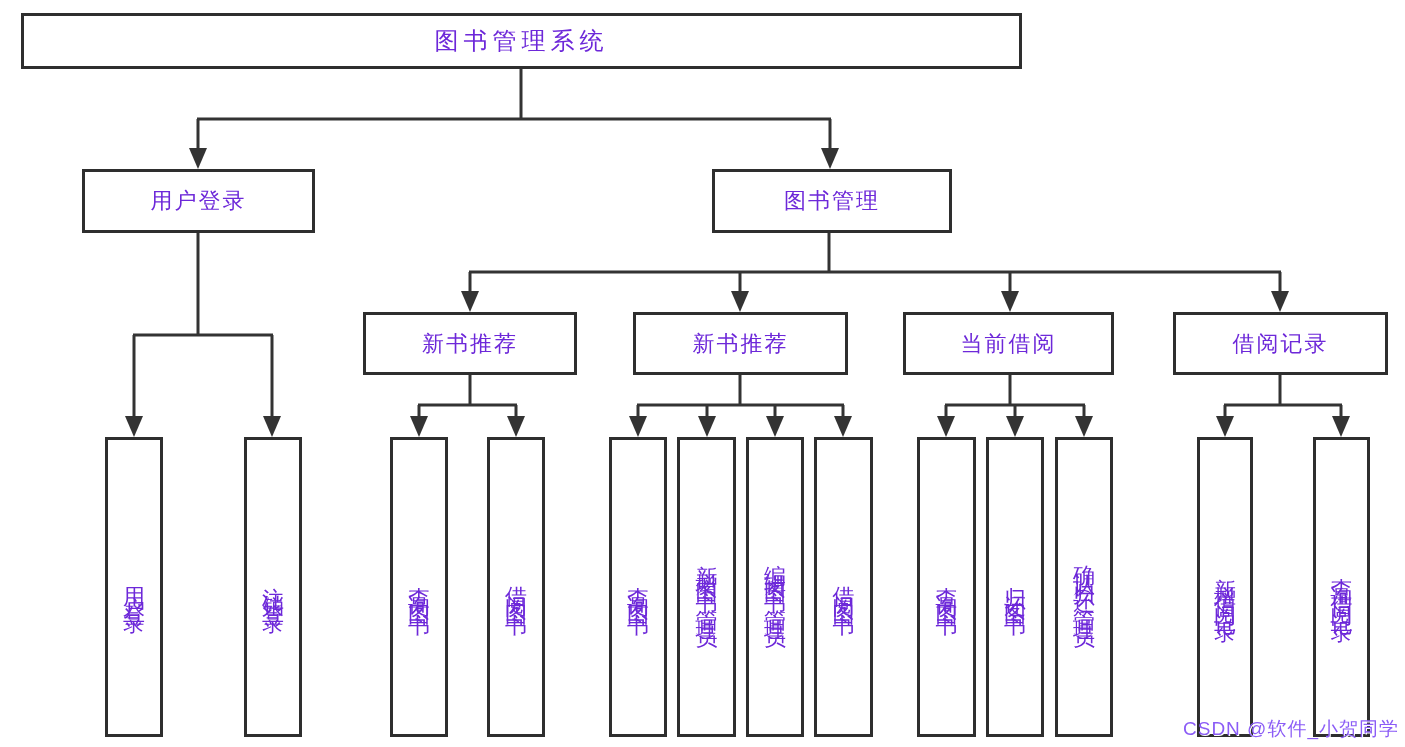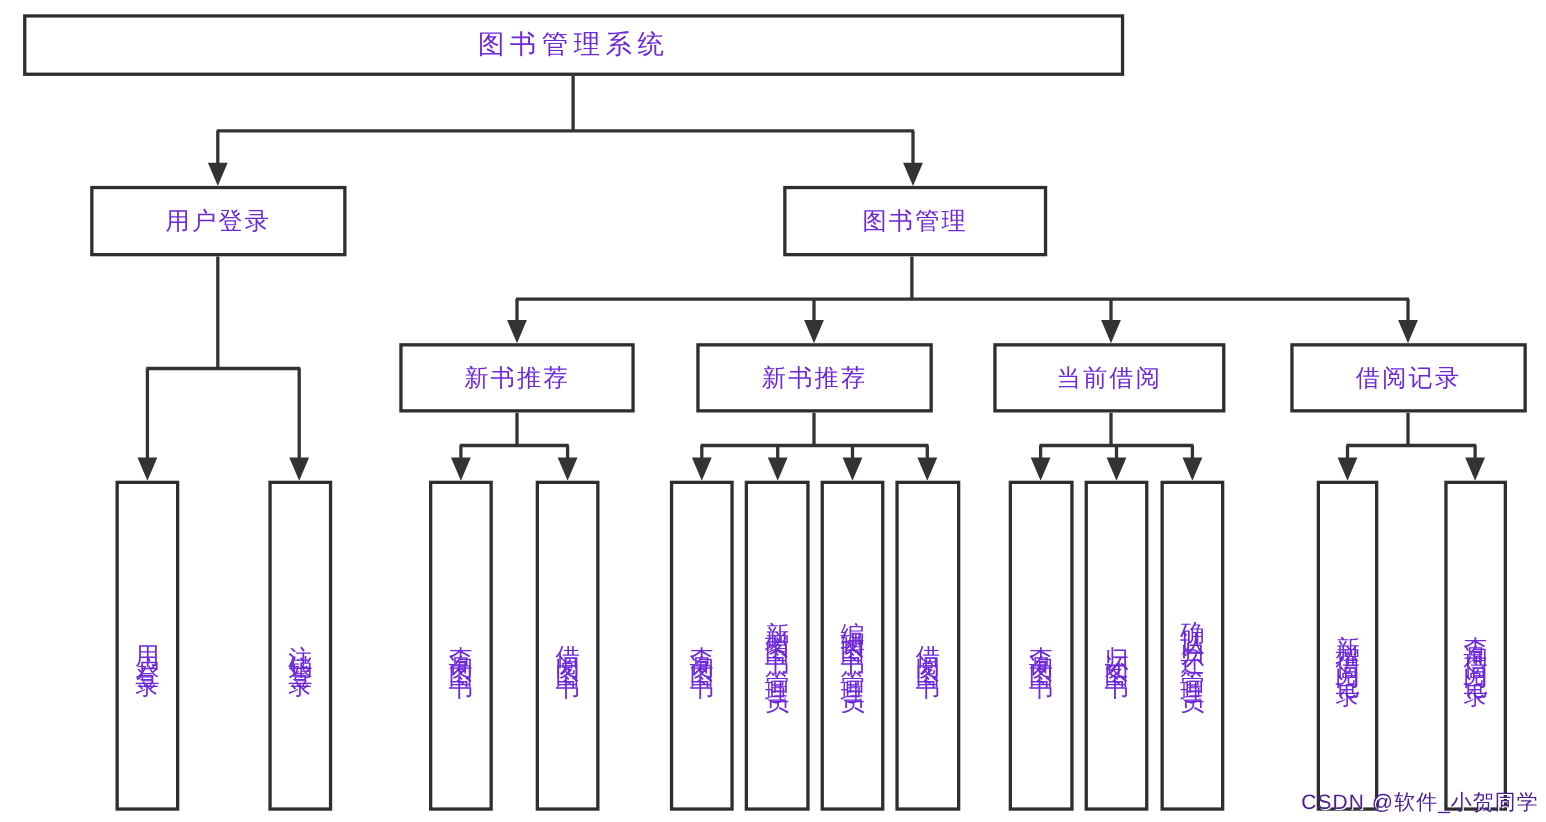--- a/index.html
+++ b/index.html
@@ -49,21 +49,21 @@
     text-orientation: mixed;
     font-size: 22px;
     letter-spacing: 9px;
     max-height: 292px;
   }
   #watermark {
     position: absolute;
     left: 1183px;
     top: 716px;
     font-size: 19px;
-    color: #4c1d95;
+    color: #8b5cf6;
     letter-spacing: 1px;
     text-shadow: 1px 1px 0 #ffffff;
     white-space: nowrap;
   }
 </style>
 </head>
 <body>
 
 <div id="stage">
 

